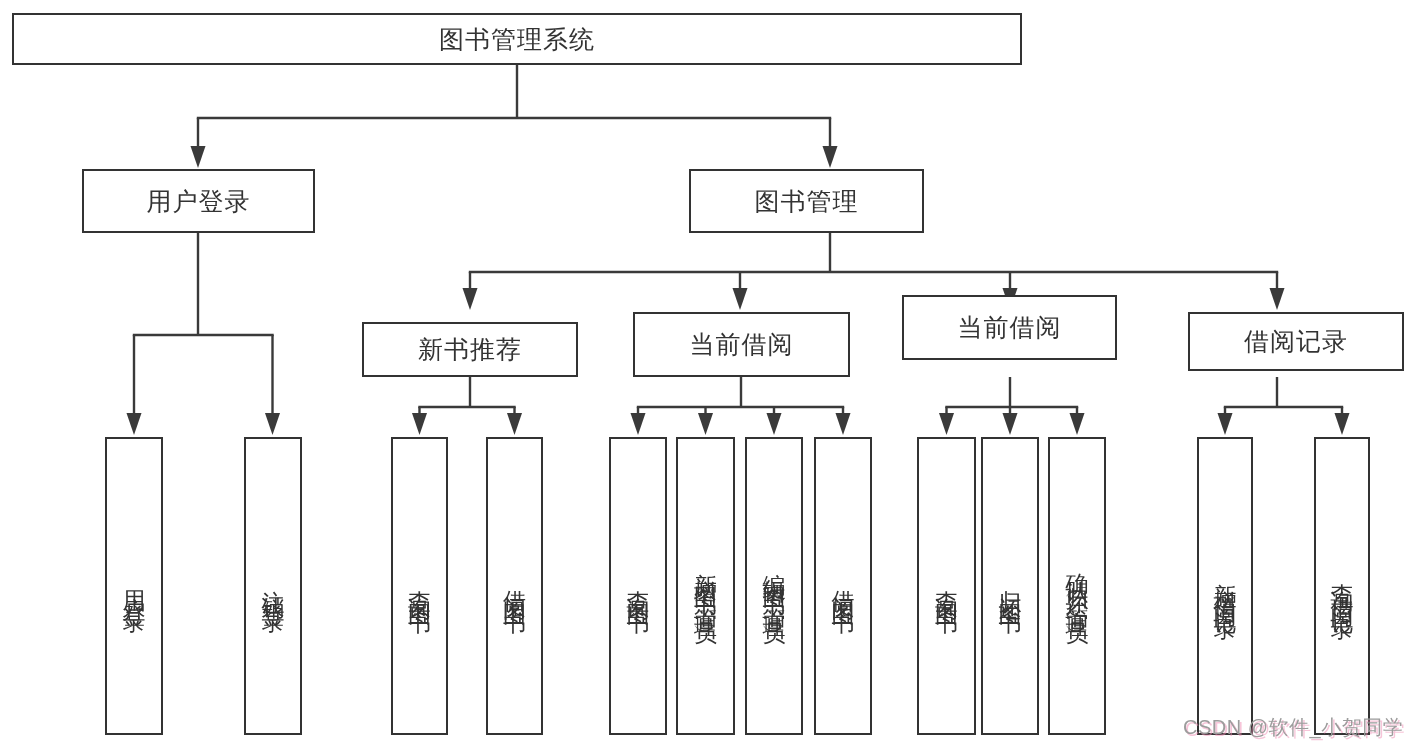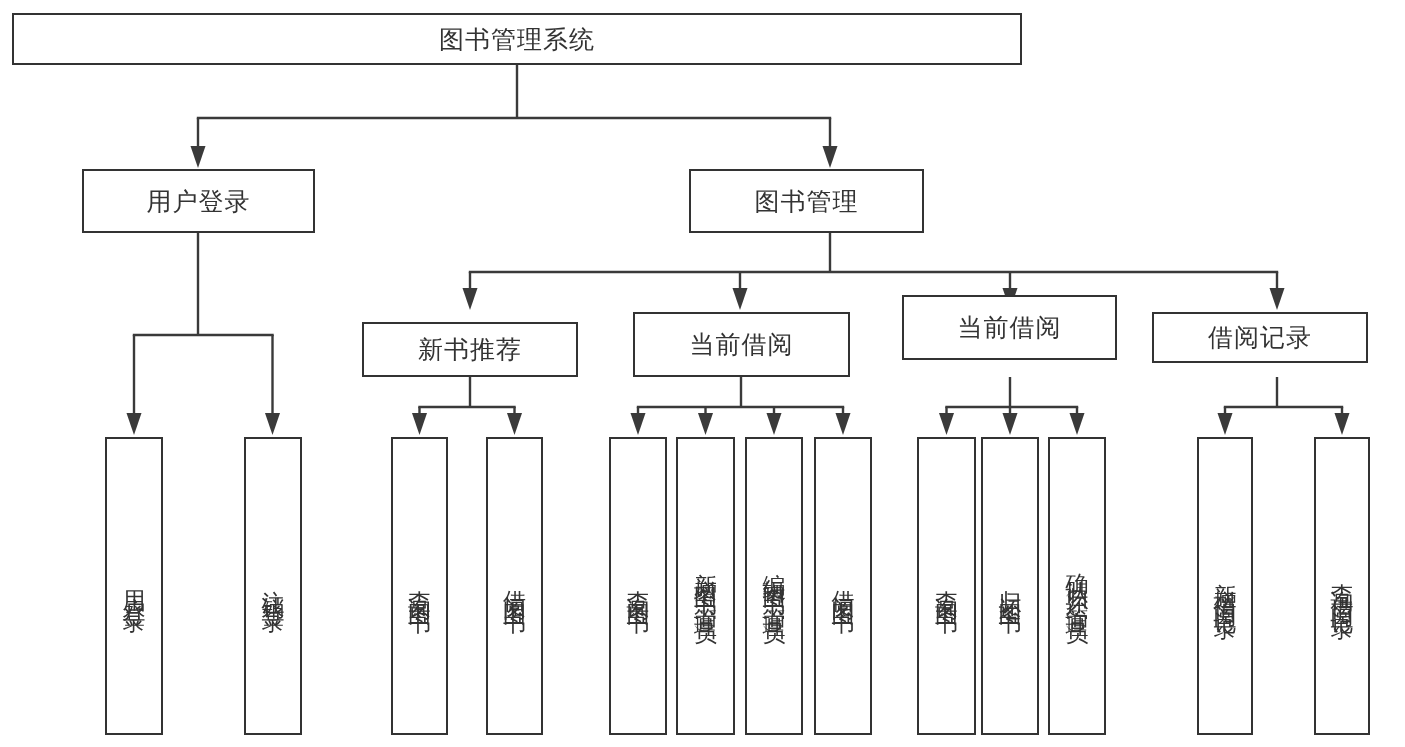--- a/index.html
+++ b/index.html
@@ -123,34 +123,35 @@
   </svg>
 
   <div class="box" style="left:12px;top:13px;width:1010px;height:52px">图书管理系统</div>
 
   <div class="box" style="left:82px;top:169px;width:233px;height:64px">用户登录</div>
   <div class="box" style="left:689px;top:169px;width:235px;height:64px">图书管理</div>
 
   <div class="box" style="left:362px;top:322px;width:216px;height:55px">新书推荐</div>
   <div class="box" style="left:633px;top:312px;width:217px;height:65px">当前借阅</div>
   <div class="box" style="left:902px;top:295px;width:215px;height:65px">当前借阅</div>
-  <div class="box" style="left:1152px;top:312px;width:216px;height:51px">借阅记录</div>
+  <div class="box" style="left:1188px;top:312px;width:216px;height:59px">借阅记录</div>
 
   <div class="box leaf" style="left:105px;top:437px;width:58px;height:298px">用户登录</div>
   <div class="box leaf" style="left:244px;top:437px;width:58px;height:298px">注销登录</div>
 
   <div class="box leaf" style="left:391px;top:437px;width:57px;height:298px">查询图书</div>
   <div class="box leaf" style="left:486px;top:437px;width:57px;height:298px">借阅图书</div>
 
   <div class="box leaf" style="left:609px;top:437px;width:58px;height:298px">查询图书</div>
   <div class="box leaf" style="left:676px;top:437px;width:59px;height:298px">新增图书（管理员）</div>
   <div class="box leaf" style="left:745px;top:437px;width:58px;height:298px">编辑图书（管理员）</div>
   <div class="box leaf" style="left:814px;top:437px;width:58px;height:298px">借阅图书</div>
 
   <div class="box leaf" style="left:917px;top:437px;width:59px;height:298px">查询图书</div>
   <div class="box leaf" style="left:981px;top:437px;width:58px;height:298px">归还图书</div>
   <div class="box leaf" style="left:1048px;top:437px;width:58px;height:298px">确认归还（管理员）</div>
 
   <div class="box leaf" style="left:1197px;top:437px;width:56px;height:298px">新增借阅记录</div>
   <div class="box leaf" style="left:1314px;top:437px;width:56px;height:298px">查询借阅记录</div>
 
+  <div class="watermark">CSDN @软件_小贺同学</div>
 
 </div>
 
 </body></html>

